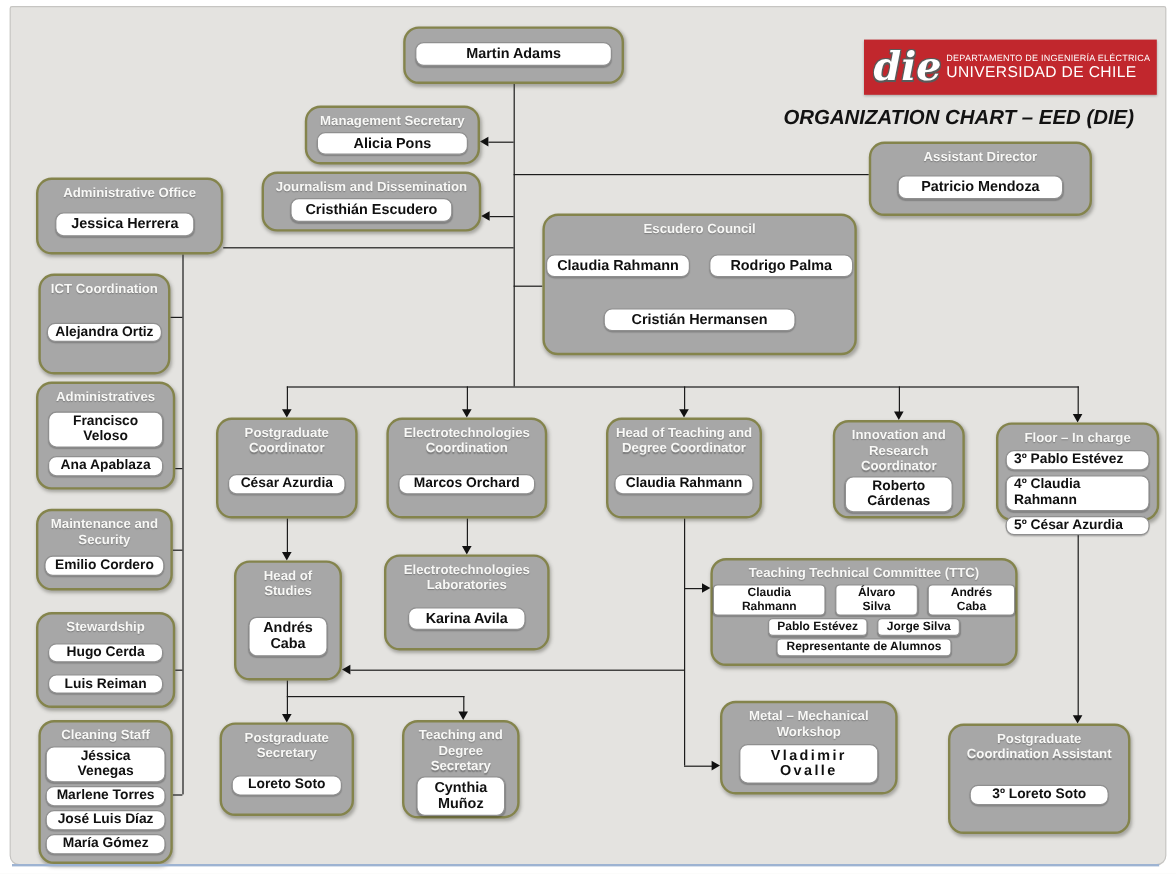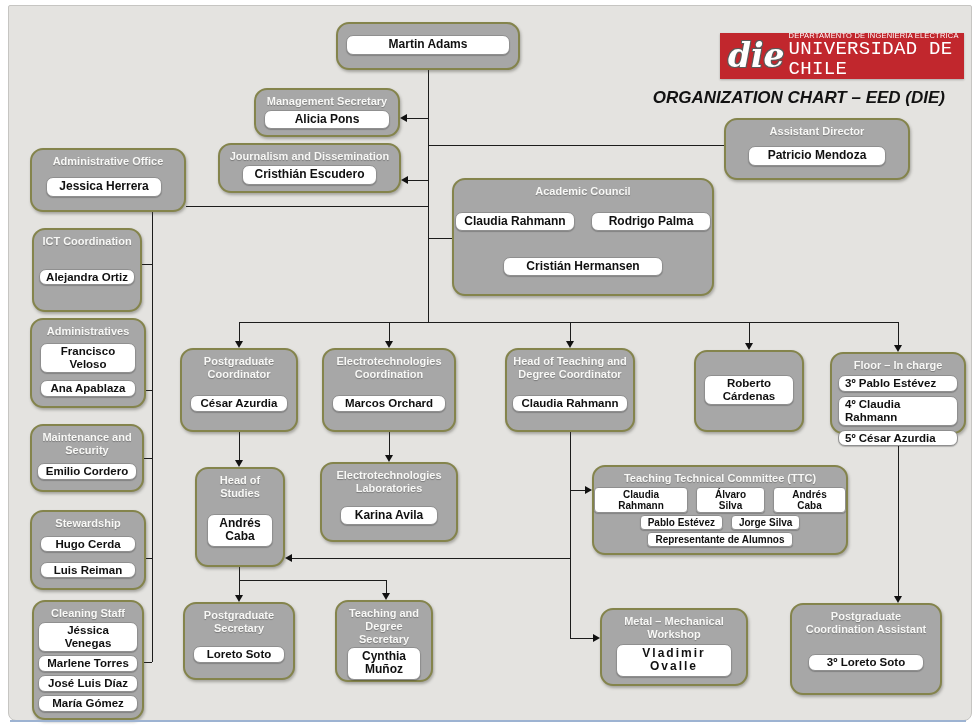--- a/index.html
+++ b/index.html
@@ -54,21 +54,21 @@
     position:absolute;left:700px;top:33px;width:244px;height:46px;
     background:#c1272d;display:flex;align-items:center;box-shadow:0 1px 2px rgba(0,0,0,.25);margin-left:20px;
   }
   .logo-acronym{
     font-family:"DejaVu Serif",serif;font-style:italic;font-weight:bold;
     font-size:33px;color:#fff;line-height:1;margin:0 4px 2px 8px;
     text-shadow:1px 1px 0 #5a5a5a,-1px 1px 0 #5a5a5a,1px -1px 0 #5a5a5a,-1px -1px 0 #5a5a5a;
   }
   .logo-text{display:flex;flex-direction:column;color:#fff;line-height:1.05;}
   .logo-line1{font-size:7.5px;font-weight:normal;letter-spacing:.2px;}
-  .logo-line2{font-size:19px;letter-spacing:.3px;font-family:Liberation Mono, monospace;}
+  .logo-line2{font-size:13px;letter-spacing:.3px;}
   .chart-title{
     position:absolute;left:560px;top:88px;width:385px;text-align:right;
     font-size:17px;font-weight:bold;font-style:italic;color:#121212;
   }
 </style>
 </head>
 <body>
 
 <div class="stage">
   <div class="page-frame"></div>
@@ -152,21 +152,21 @@
     <div class="obox-title">Administrative Office</div>
     <div class="member" style="margin-left:14px;margin-right:22px">Jessica Herrera</div>
   </div>
 
   <div class="obox" style="left:724px;top:118px;width:186px;height:62px">
     <div class="obox-title">Assistant Director</div>
     <div class="member" style="margin-left:22px;margin-right:22px">Patricio Mendoza</div>
   </div>
 
   <div class="obox" style="left:452px;top:178px;width:262px;height:118px">
-    <div class="obox-title">Academic Council</div>
+    <div class="obox-title">Escudero Council</div>
     <div class="row">
       <div class="member">Claudia Rahmann</div>
       <div class="member">Rodrigo Palma</div>
     </div>
     <div class="row">
       <div class="member" style="min-width:150px">Cristián Hermansen</div>
     </div>
   </div>
 
   <div class="obox" style="left:32px;top:228px;width:110px;height:84px">
@@ -208,20 +208,21 @@
     <div class="obox-title">Electrotechnologies Coordination</div>
     <div class="member tight">Marcos Orchard</div>
   </div>
 
   <div class="obox" style="left:505px;top:348px;width:130px;height:84px">
     <div class="obox-title">Head of Teaching and Degree Coordinator</div>
     <div class="member tight" style="margin-left:5px;margin-right:5px">Claudia Rahmann</div>
   </div>
 
   <div class="obox" style="left:694px;top:350px;width:110px;height:82px">
+    <div class="obox-title">Innovation and Research Coordinator</div>
     <div class="member tight">Roberto Cárdenas</div>
   </div>
 
   <div class="obox" style="left:830px;top:352px;width:136px;height:82px">
     <div class="obox-title">Floor – In charge</div>
     <div class="member floor-member">3º Pablo Estévez</div>
     <div class="member floor-member">4º Claudia Rahmann</div>
     <div class="member floor-member">5º César Azurdia</div>
   </div>
 
@@ -254,21 +255,21 @@
   <div class="obox" style="left:183px;top:602px;width:112px;height:78px">
     <div class="obox-title">Postgraduate Secretary</div>
     <div class="member tight">Loreto Soto</div>
   </div>
 
   <div class="obox" style="left:335px;top:600px;width:98px;height:82px">
     <div class="obox-title">Teaching and Degree Secretary</div>
     <div class="member" style="margin-left:10px;margin-right:10px">Cynthia Muñoz</div>
   </div>
 
-  <div class="obox" style="left:600px;top:608px;width:148px;height:78px">
+  <div class="obox" style="left:600px;top:584px;width:148px;height:78px">
     <div class="obox-title">Metal – Mechanical Workshop</div>
     <div class="member spaced" style="margin-left:14px;margin-right:14px">Vladimir Ovalle</div>
   </div>
 
   <div class="obox" style="left:790px;top:603px;width:152px;height:92px">
     <div class="obox-title">Postgraduate Coordination Assistant</div>
     <div class="member tight" style="margin-left:16px;margin-right:16px">3º Loreto Soto</div>
   </div>
 
   <div class="bottom-edge"></div>

